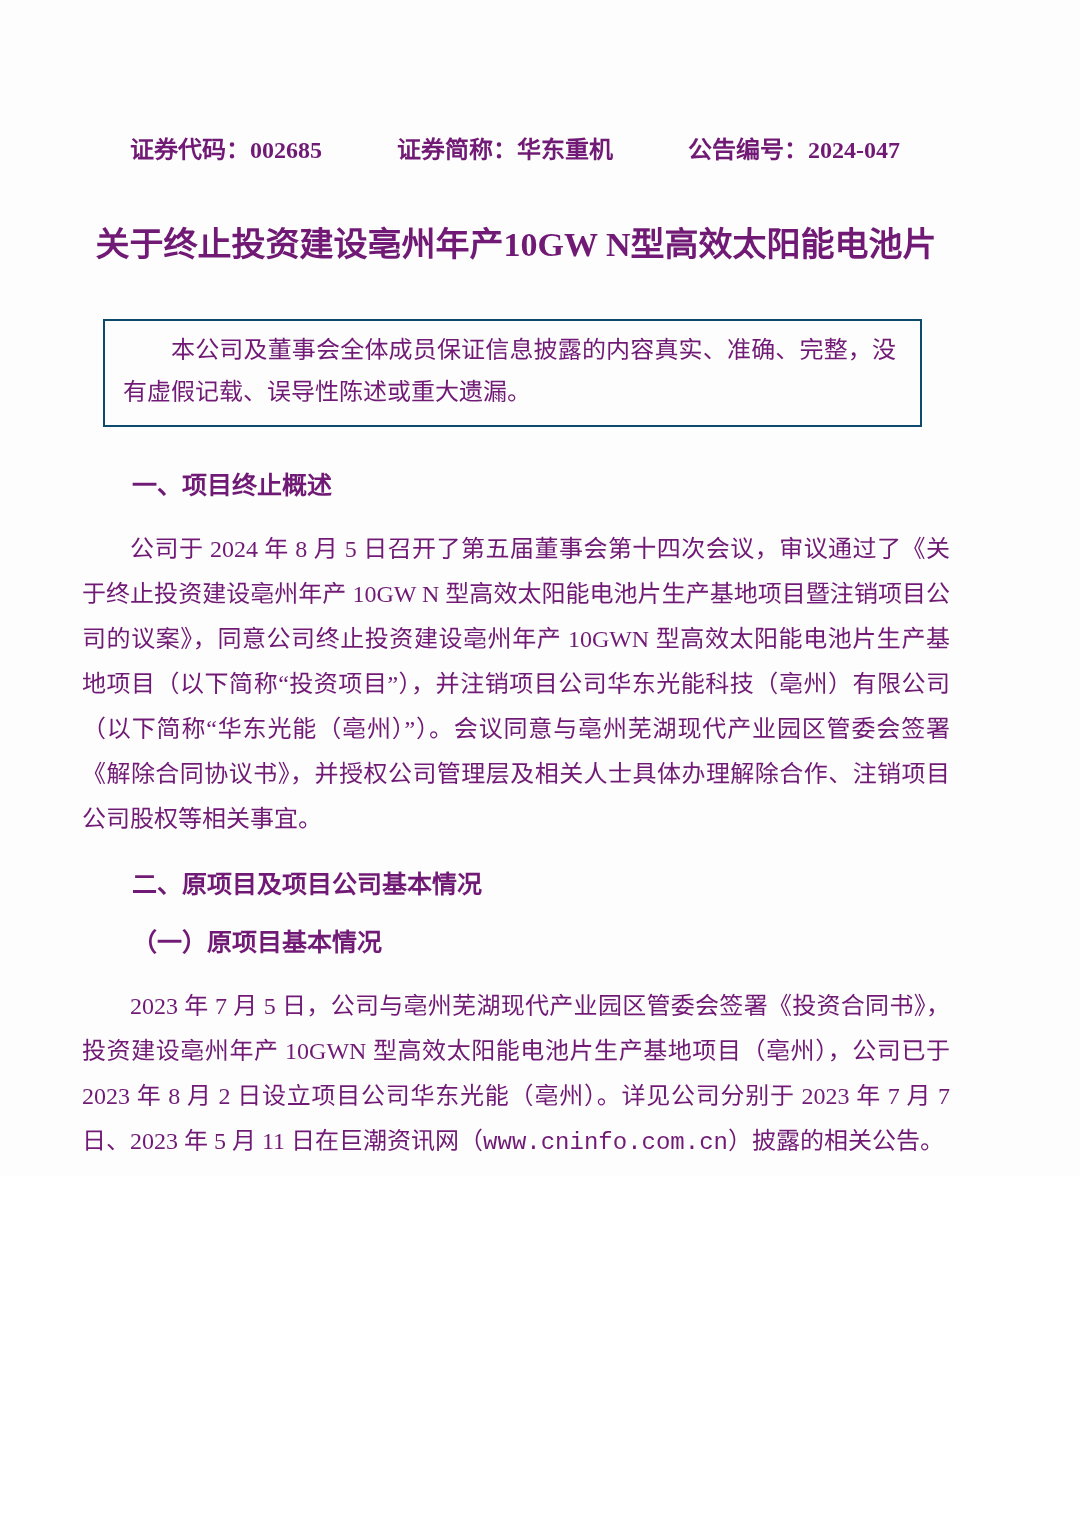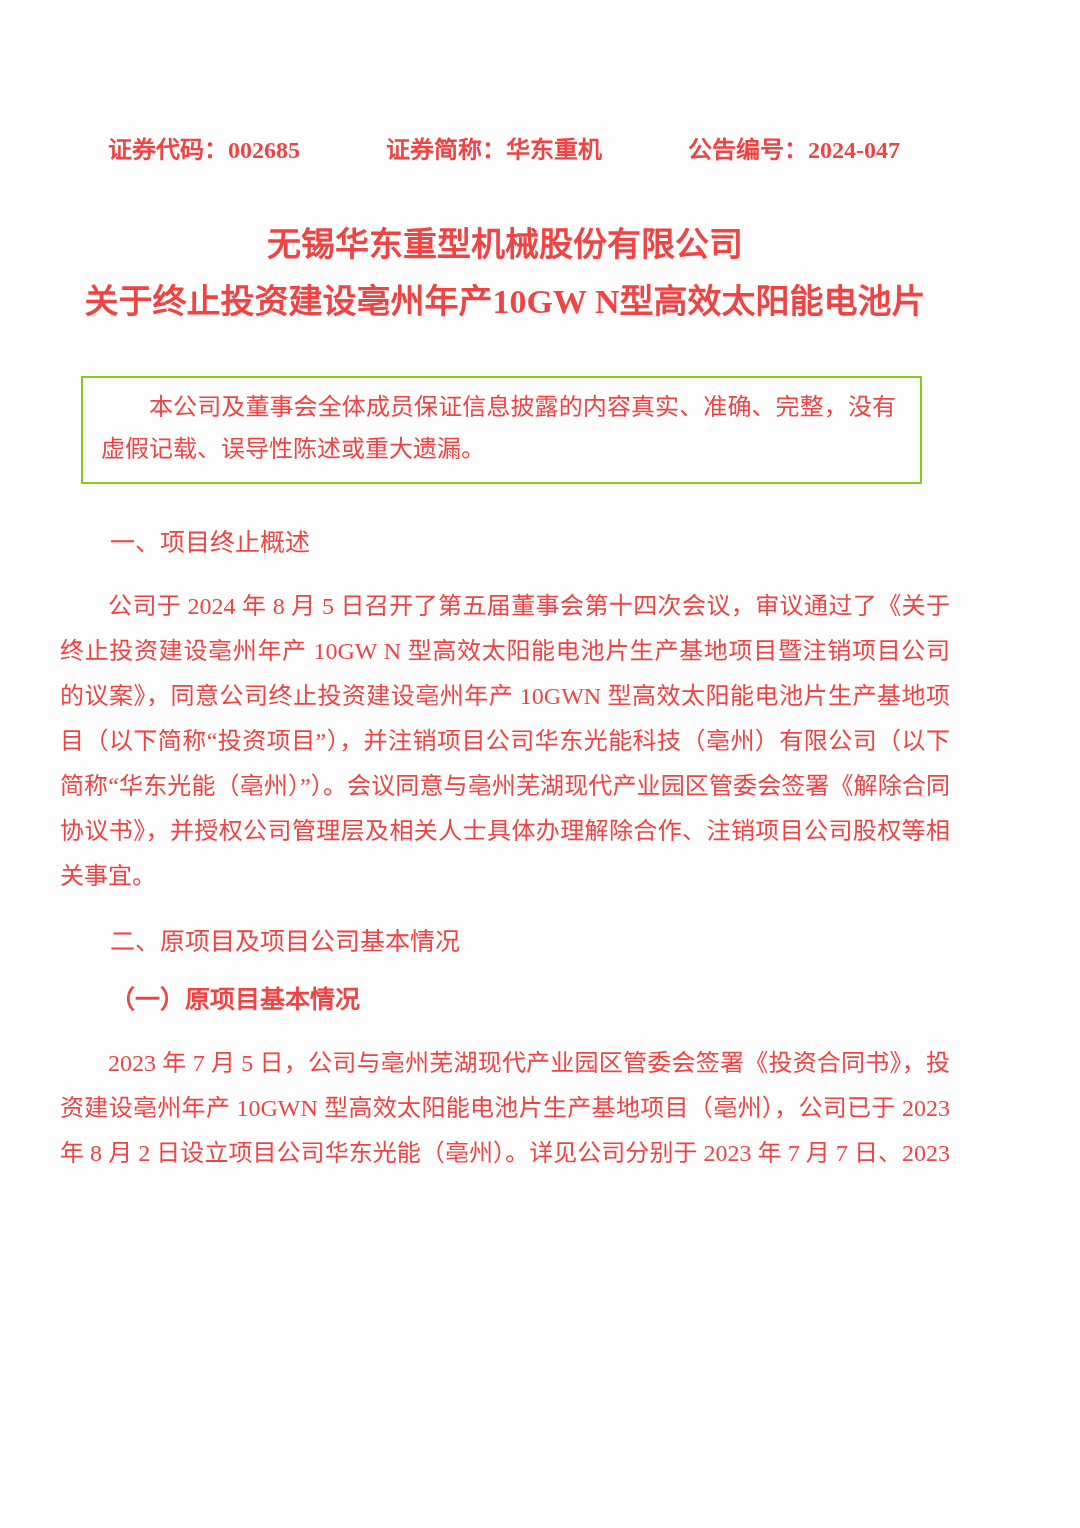--- a/index.html
+++ b/index.html
@@ -6,55 +6,55 @@
     margin: 0;
     padding: 0;
     background: #ffffff;
   }
   .page {
     position: relative;
     width: 1080px;
     height: 1176px;
     margin: 0 auto;
     background: #fdfdfd;
-    color: #ef4444;
+    color: #701a75;
     font-family: "Liberation Serif", "DejaVu Serif", serif;
     overflow: hidden;
     box-sizing: border-box;
-    padding: 136px 130px 0 60px;
+    padding: 136px 130px 0 82px;
   }
   .doc-header {
     display: flex;
     justify-content: space-between;
     margin: 0 50px 0 48px;
     font-size: 24px;
     font-weight: bold;
     line-height: 28px;
     white-space: nowrap;
   }
   .doc-title {
     margin-top: 52px;
     text-align: center;
     font-size: 34px;
     font-weight: bold;
     line-height: 57px;
   }
   .disclaimer-box {
     margin: 46px 28px 0 21px;
-    border: 2px solid #84cc16;
+    border: 2px solid #0c4a6e;
     padding: 8px 24px 12px 18px;
     font-size: 24px;
     line-height: 42px;
     text-indent: 2em;
     text-align: justify;
   }
   .sec-heading {
     margin: 44px 0 0 0;
     font-size: 25px;
-    font-weight: normal;
+    font-weight: bold;
     line-height: 30px;
     text-indent: 2em;
   }
   .sec-heading.second {
     margin-top: 28px;
   }
   .sub-heading {
     margin: 28px 0 10px 0;
     font-size: 25px;
     font-weight: bold;
@@ -80,21 +80,20 @@
 
 <div class="page">
 
   <div class="doc-header">
     <span>证券代码：002685</span>
     <span>证券简称：华东重机</span>
     <span>公告编号：2024-047</span>
   </div>
 
   <div class="doc-title">
-    <div>无锡华东重型机械股份有限公司</div>
     <div>关于终止投资建设亳州年产10GW N型高效太阳能电池片</div>
   </div>
 
   <div class="disclaimer-box">
     <span>本公司及董事会全体成员保证信息披露的内容真实、准确、完整，没有虚假记载、误导性陈述或重大遗漏。</span>
   </div>
 
   <div class="sec-heading">一、项目终止概述</div>
 
   <p class="body-para">公司于 2024 年 8 月 5 日召开了第五届董事会第十四次会议，审议通过了《关于终止投资建设亳州年产 10GW N 型高效太阳能电池片生产基地项目暨注销项目公司的议案》，同意公司终止投资建设亳州年产 10GWN 型高效太阳能电池片生产基地项目（以下简称“投资项目”），并注销项目公司华东光能科技（亳州）有限公司（以下简称“华东光能（亳州）”）。会议同意与亳州芜湖现代产业园区管委会签署《解除合同协议书》，并授权公司管理层及相关人士具体办理解除合作、注销项目公司股权等相关事宜。</p>

